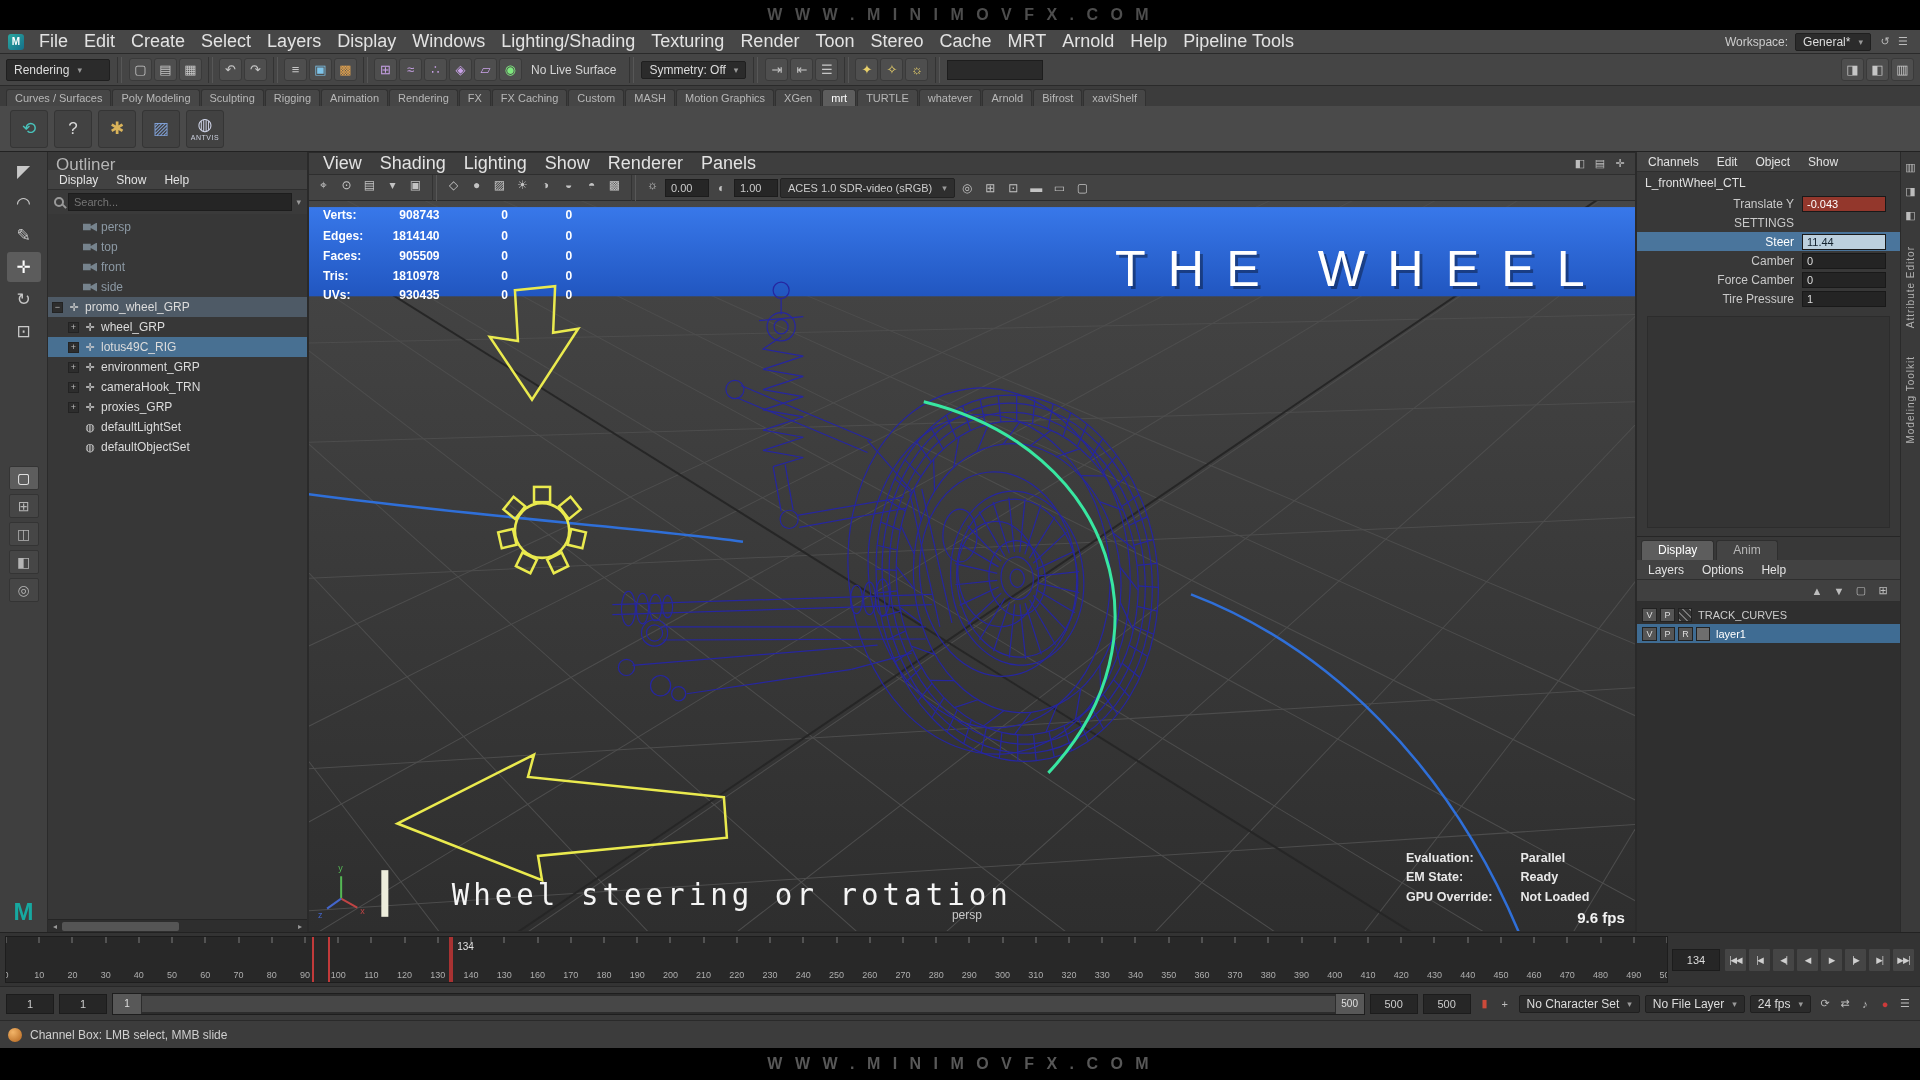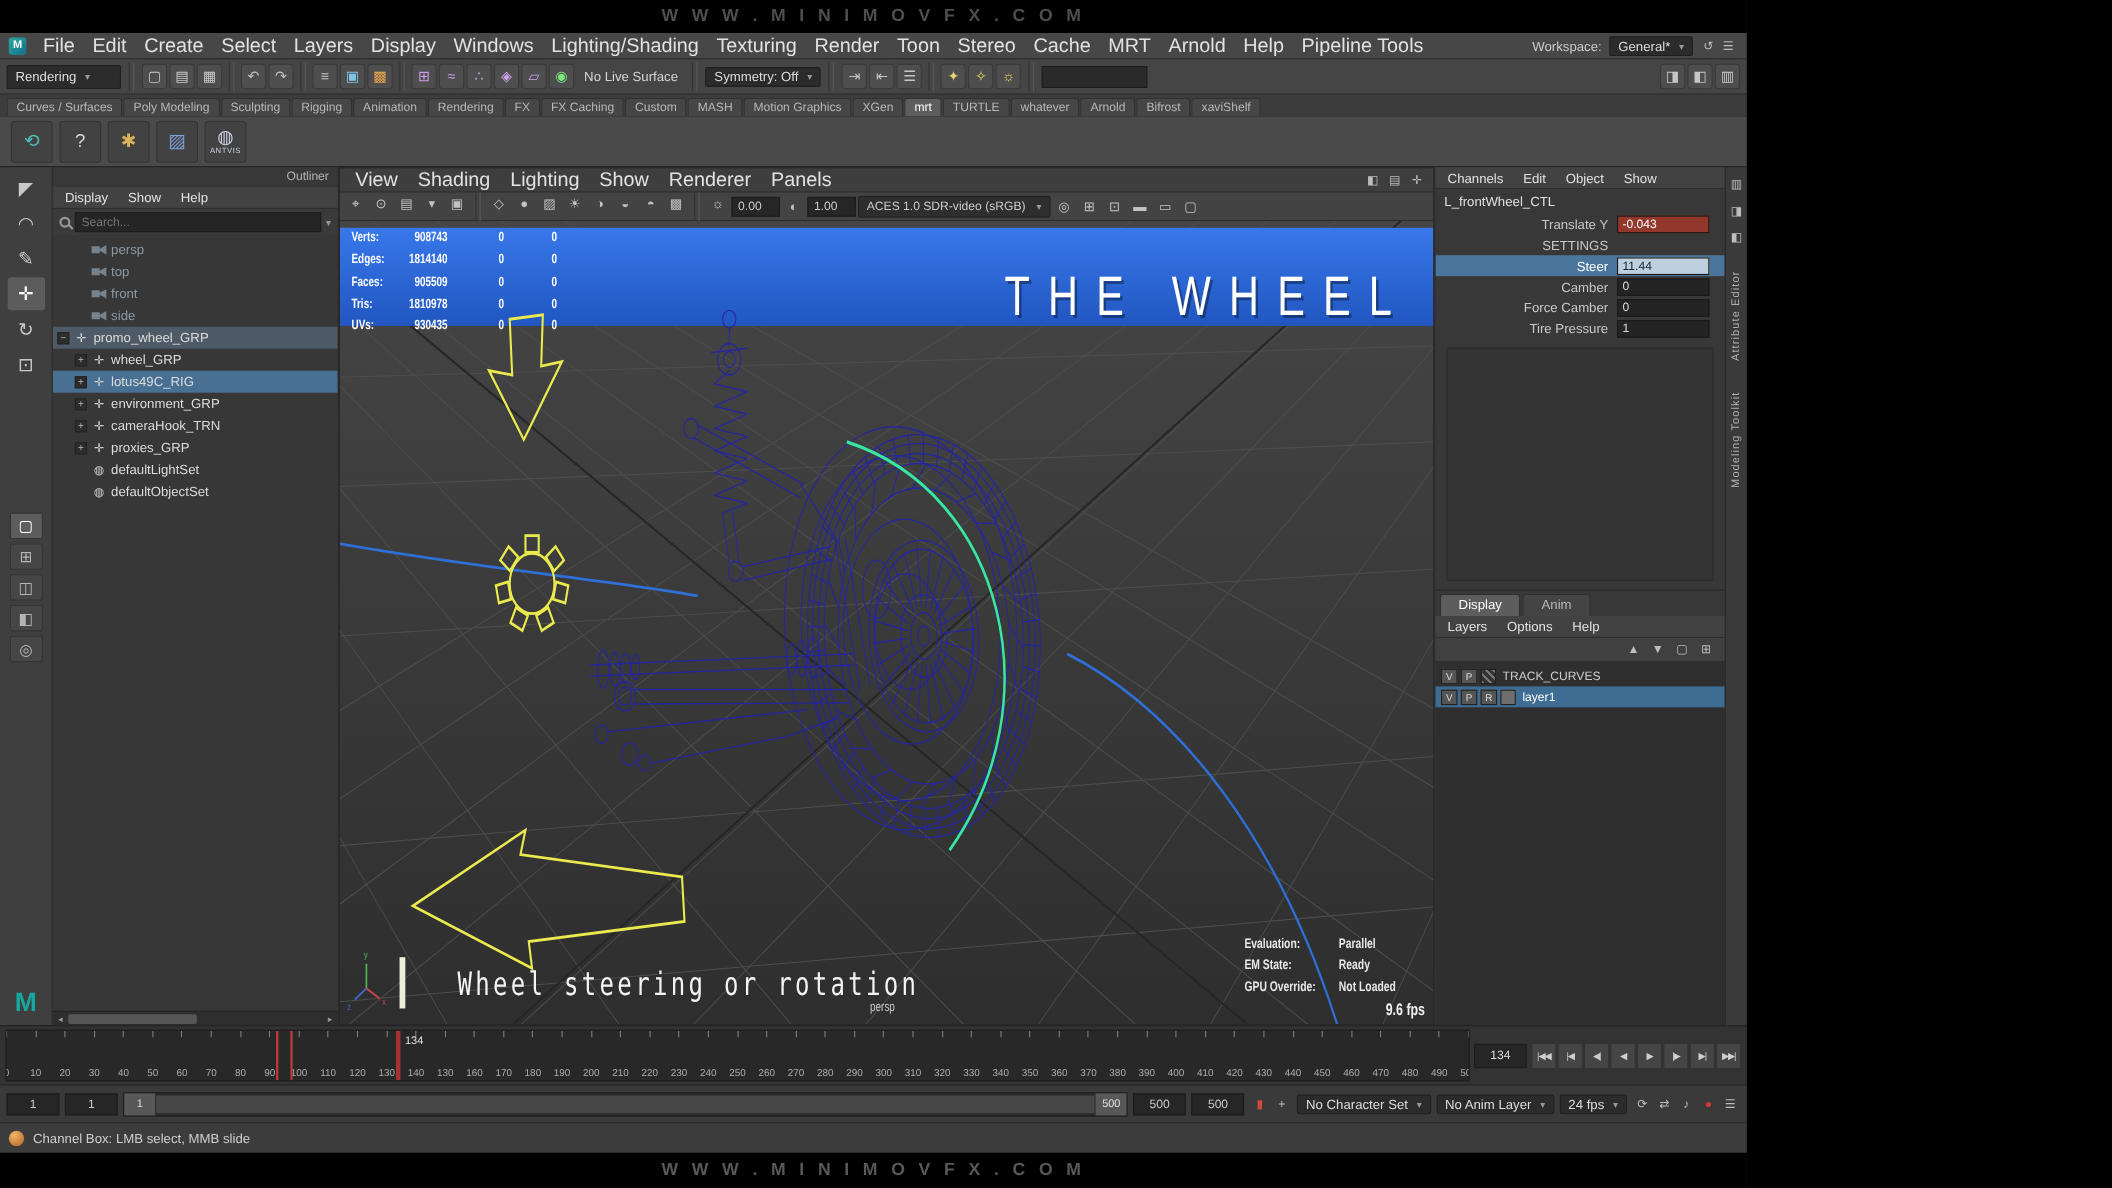--- a/index.html
+++ b/index.html
@@ -1,17 +1,17 @@
 <!DOCTYPE html>
 <html><head>
 <meta charset="utf-8">
 <style>
   html,body{margin:0;padding:0;background:#000;}
   *{box-sizing:border-box;}
-  .app{width:1588px;height:1080px;display:flex;flex-direction:column;background:#1e1e1e;
+  .app{width:1920px;height:1080px;display:flex;flex-direction:column;background:#1e1e1e;
        font-family:"Liberation Sans",sans-serif;color:#cccccc;font-size:12px;overflow:hidden;position:relative;}
   
   .wm{background:#000;color:#4e4e4e;display:flex;align-items:center;justify-content:center;
       letter-spacing:4px;font-size:16px;font-weight:bold;}
   .wm.top{height:30px;} .wm.bottom{height:32px;color:#585858;}
   
   .menubar{height:24px;background:#474747;display:flex;align-items:center;gap:1px;padding:0 8px;border-bottom:1px solid #2a2a2a;}
   .maya-logo{width:16px;height:16px;border-radius:3px;background:linear-gradient(135deg,#2aa8a0,#156f8a);
              color:#fff;font-size:10px;font-weight:bold;display:flex;align-items:center;justify-content:center;margin-right:6px;}
   .menu-item{padding:2px 8px;color:#e2e2e2;font-size:18px;white-space:nowrap;}
@@ -43,21 +43,21 @@
   .toolbox{width:48px;background:#3f3f3f;border-right:1px solid #2a2a2a;display:flex;flex-direction:column;align-items:center;padding-top:4px;gap:2px;}
   .tool-btn{width:34px;height:30px;display:flex;align-items:center;justify-content:center;color:#c8c8c8;font-size:17px;border-radius:3px;}
   .tool-btn.active{background:#5c5c5c;color:#fff;}
   .layout-list{margin-top:118px;display:flex;flex-direction:column;gap:4px;align-items:center;}
   .layout-btn{width:30px;height:24px;display:flex;align-items:center;justify-content:center;color:#b5b5b5;font-size:14px;
               background:#464646;border:1px solid #343434;border-radius:2px;}
   .layout-btn.active{background:#5d5d5d;color:#fff;}
   .corner-logo{margin-top:auto;margin-bottom:6px;font-size:24px;font-weight:bold;color:#17a8a0;}
   
   .outliner{width:260px;background:#383838;border-right:1px solid #2a2a2a;display:flex;flex-direction:column;}
-  .ol-title{height:18px;padding:3px 8px 0;font-size:11px;color:#b5b5b5;text-align:right;}
+  .ol-title{height:18px;padding:3px 8px 0;font-size:17px;color:#b5b5b5;}
   .panel-menus{height:20px;display:flex;gap:4px;align-items:center;padding:0 4px;background:#424242;border-bottom:1px solid #2e2e2e;}
   .panel-menus .menu-item{padding:1px 7px;font-size:12px;}
   .ol-search{height:24px;display:flex;align-items:center;gap:4px;padding:2px 6px;background:#3a3a3a;justify-content:center;}
   .mag-icon{width:10px;height:10px;border:2px solid #999;border-radius:50%;position:relative;flex:none;}
   .mag-icon::after{content:"";position:absolute;width:6px;height:2px;background:#999;transform:rotate(45deg);right:-5px;bottom:-2px;}
   .ol-search input{flex:1;background:#252525;border:1px solid #1d1d1d;color:#aaa;font-size:11px;height:18px;padding:0 5px;}
   .ol-tree{flex:1;overflow:hidden;background:#373737;padding-top:3px;}
   .ol-row{height:20px;display:flex;align-items:center;gap:4px;font-size:12px;color:#dcdcdc;}
   .ol-row.parent-selected{background:#4e5a66;}
   .ol-row.selected{background:#487092;}
@@ -940,21 +940,21 @@
     <input class="rb-field" value="500" style="">
     <span id="rb-icons-mid" style="display:flex;gap:2px;">
         <span class="mini-icon" style="color: rgb(204, 74, 58);">▮</span>
         <span class="mini-icon">+</span>
       </span>
     <span class="dd">
       <span>No Character Set</span>
       <span class="arr">▾</span>
     </span>
     <span class="dd">
-      <span>No Anim Layer</span>
+      <span>No File Layer</span>
       <span class="arr">▾</span>
     </span>
     <span class="dd">
       <span>24 fps</span>
       <span class="arr">▾</span>
     </span>
     <span id="rb-icons-right" style="display:flex;gap:2px;">
         <span class="mini-icon">⟳</span>
         <span class="mini-icon">⇄</span>
         <span class="mini-icon">♪</span>

